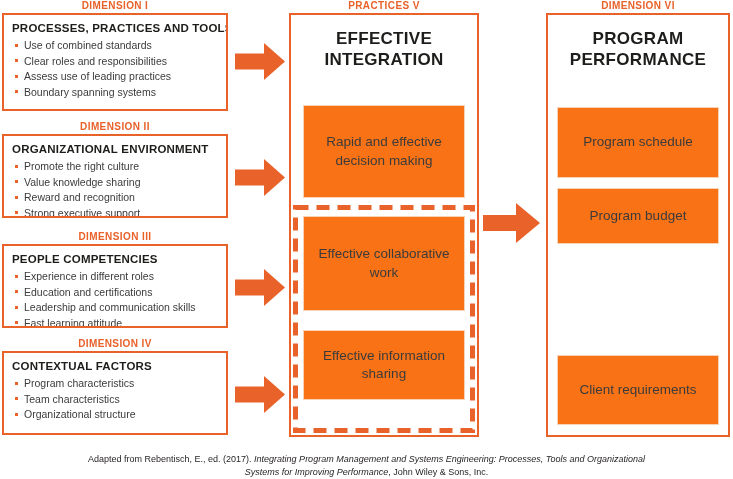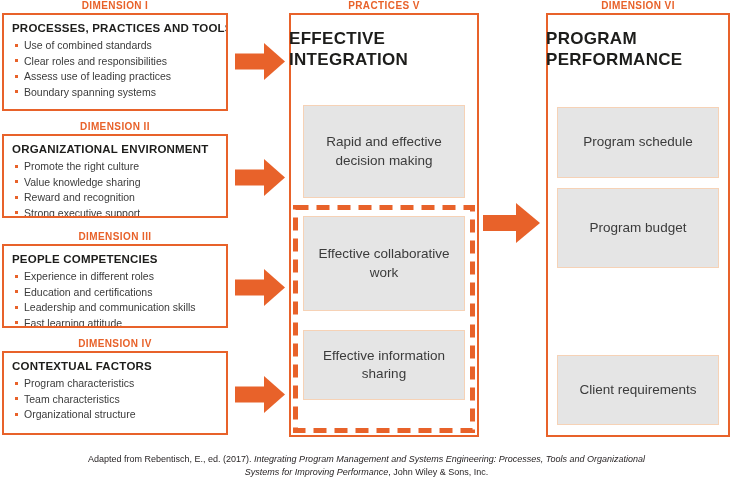--- a/index.html
+++ b/index.html
@@ -62,31 +62,31 @@
     position: absolute;
     top: 13px; left: 0;
     border: 2px solid #E8622A;
     background: #ffffff;
   }
   .col-center .outer-box { width: 190px; height: 424px; }
   .col-right  .outer-box { width: 184px; height: 424px; }
   .col-title {
     position: absolute;
     top: 28px; left: 0; right: 0;
-    text-align: left;
+    text-align: center;
     color: #1d1d1b;
     font-weight: 700;
     font-size: 17px;
     line-height: 1.25;
     letter-spacing: .3px;
   }
   .soft-box {
     position: absolute;
     border: 1px solid #F6D2B6;
-    background: #e5e5e5;
+    background: #f97316;
     display: flex;
     align-items: center;
     justify-content: center;
     text-align: center;
     font-size: 13.5px;
     color: #3b3b3b;
     line-height: 1.35;
     padding: 4px 14px;
   }
   .dashed-frame { position: absolute; left: 4px; top: 205px; }
@@ -196,21 +196,21 @@
       <rect x="0" y="12" width="33" height="16" fill="#E8622A"></rect>
       <polygon points="33,0 57,20 33,40" fill="#E8622A"></polygon>
     </svg>
 
   <div class="col col-right">
     <div class="dim-header">DIMENSION VI</div>
     <div class="outer-box"></div>
     <div class="col-title">PROGRAM PERFORMANCE</div>
 
     <div class="soft-box" style="left:11px; top:107px; width:162px; height:71px">Program schedule</div>
-    <div class="soft-box" style="left:11px; top:188px; width:162px; height:80px">Program budget</div>
+    <div class="soft-box" style="left:11px; top:188px; width:162px; height:56px">Program budget</div>
     <div class="soft-box" style="left:11px; top:355px; width:162px; height:70px">Client requirements</div>
   </div>
 
   <div class="caption">
     <p>
       <span>Adapted from Rebentisch, E., ed. (2017). </span><span class="it">Integrating Program Management and Systems Engineering: Processes, Tools and Organizational Systems for Improving Performance</span><span>, John Wiley &amp; Sons, Inc.</span>
     </p>
   </div>
 
 </div>

